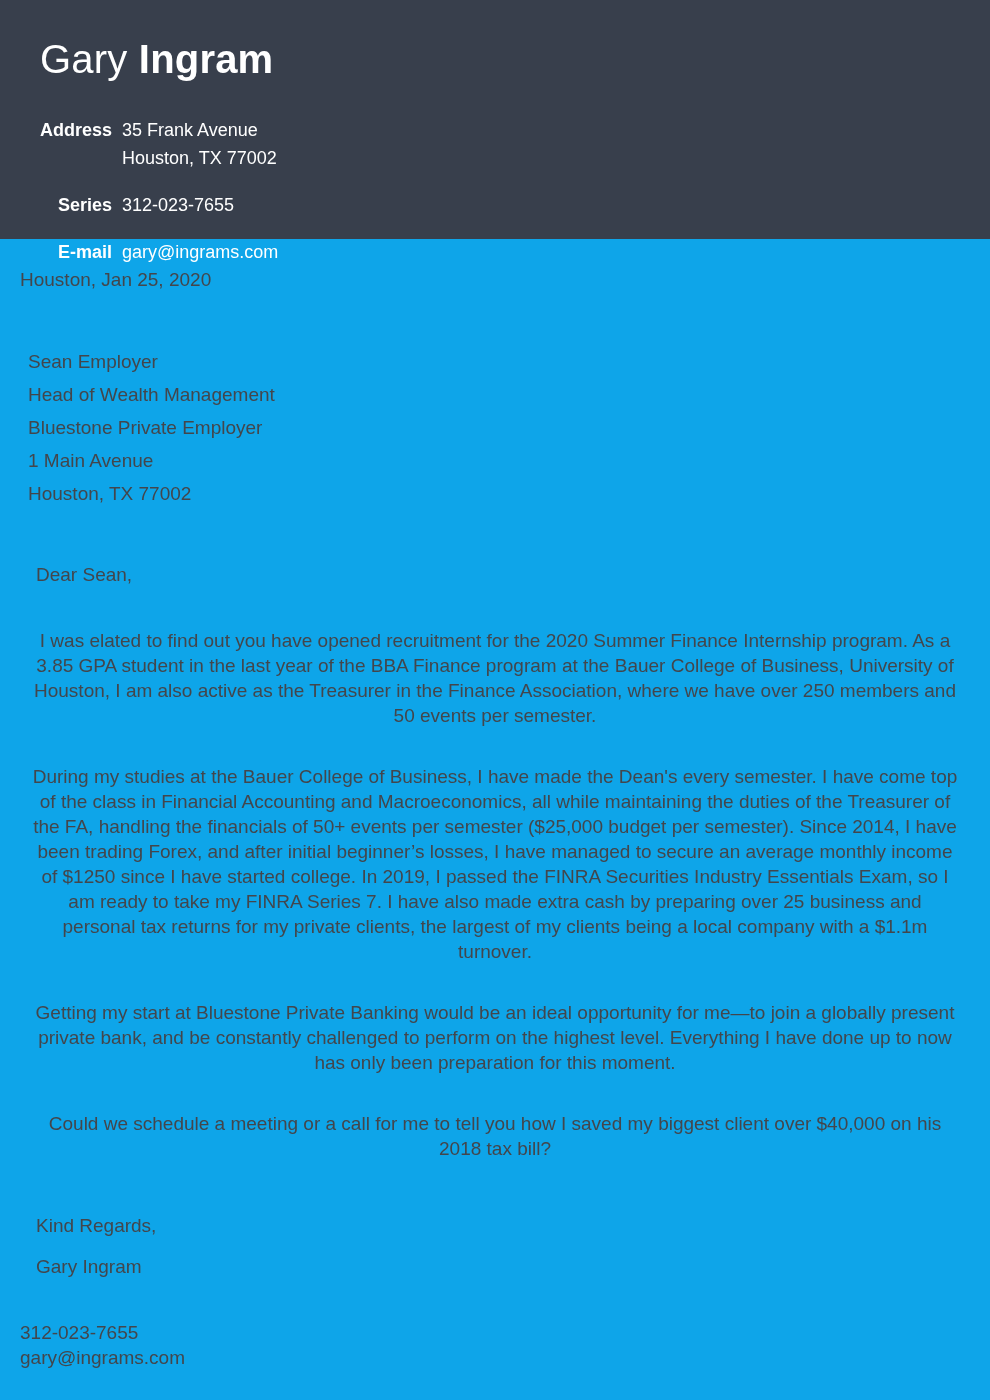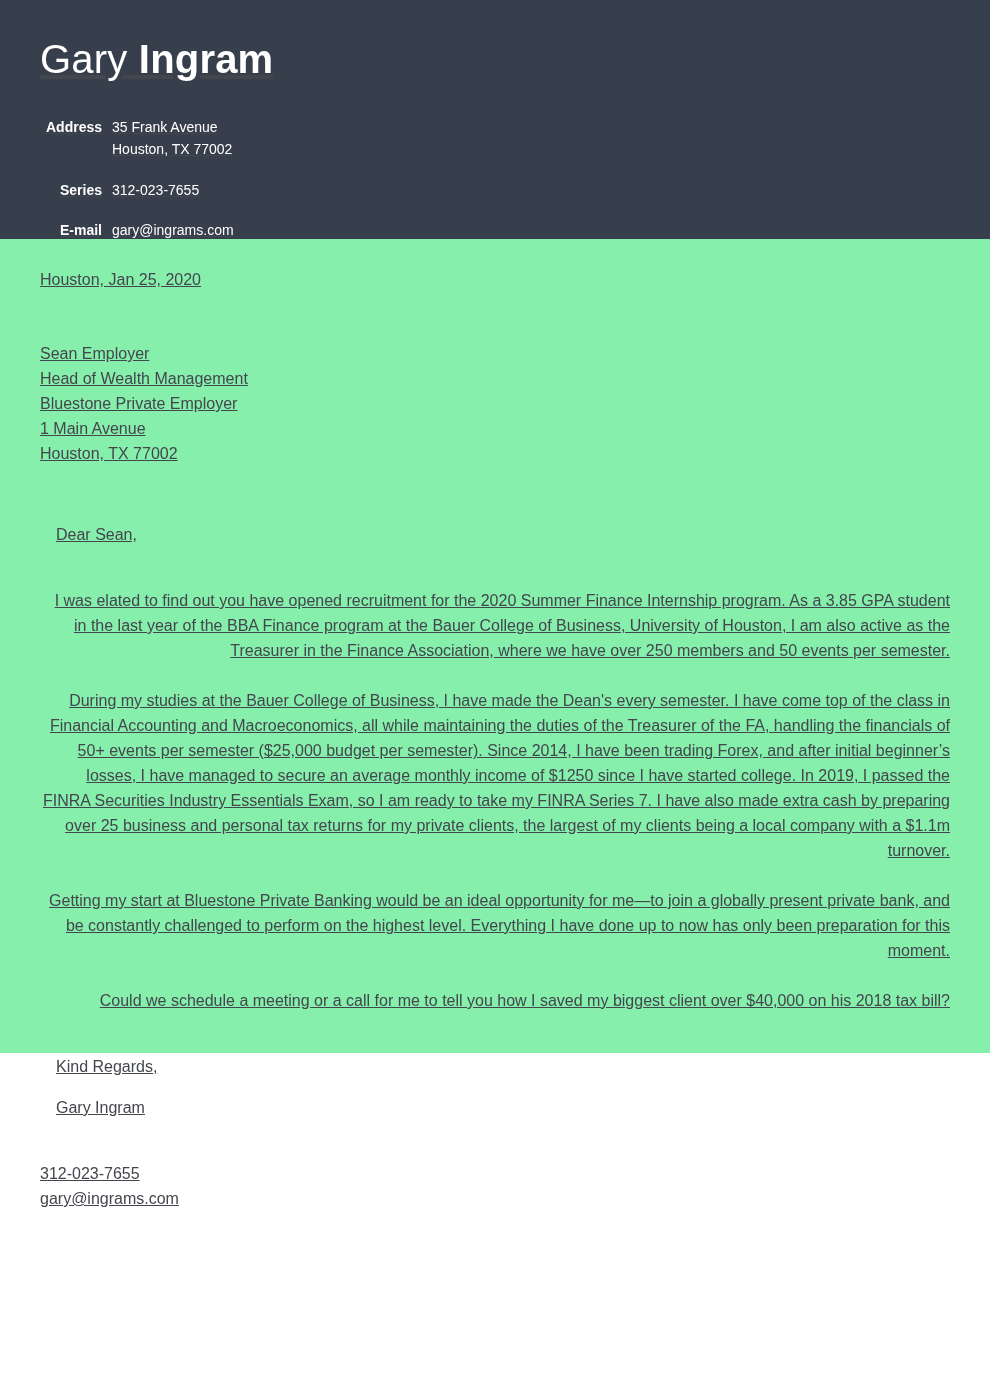--- a/index.html
+++ b/index.html
@@ -11,23 +11,22 @@
     height: 1400px;
     background: #ffffff;
     font-family: "Liberation Sans", sans-serif;
     color: #42464d;
     overflow: hidden;
   }
 
   .page {
     position: relative;
     width: 990px;
-    height: 1053px;
-    background: #86efac;
-    text-decoration: underline;
+    height: 1400px;
+    background: #0ea5e9;
   }
 
   
   .letter-header {
     background: #383f4c;
     padding: 38px 40px 28px 40px;
     box-sizing: border-box;
     height: 239px;
   }
 
@@ -45,21 +44,21 @@
   .name-last {
     font-weight: 700;
   }
 
   .contact-table {
     border-collapse: collapse;
   }
   .contact-table td {
     padding: 0;
     vertical-align: top;
-    font-size: 14px;
+    font-size: 18px;
     line-height: 1.55;
     color: #ffffff;
   }
   .contact-label {
     font-weight: 700;
     text-align: right;
     width: 62px;
     white-space: nowrap;
     padding-right: 10px !important;
   }
@@ -69,49 +68,49 @@
     white-space: nowrap;
   }
   .contact-row-spacer td {
     height: 19px;
     font-size: 0;
     line-height: 0;
   }
 
   
   .letter-body {
-    padding: 0 40px;
+    padding: 0 20px;
     box-sizing: border-box;
-    font-size: 16px;
+    font-size: 19px;
     line-height: 25px;
     color: #43464c;
   }
 
   .date-line {
     margin: 0;
     padding-top: 28px;
   }
 
   .recipient-block {
     margin: 0;
     padding-top: 49px;
   }
   .recipient-block .addr-line {
-    margin: 0;
+    margin: 8px;
   }
 
   .salutation {
     margin: 16px;
     padding-top: 40px;
   }
 
   .para {
-    margin: 0;
+    margin: 11px;
     padding-top: 25px;
-    text-align: right;
+    text-align: center;
   }
 
   .closing-block {
     margin: 0;
     padding-top: 25px;
   }
   .closing-block .sig-line {
     margin: 16px;
   }
 

